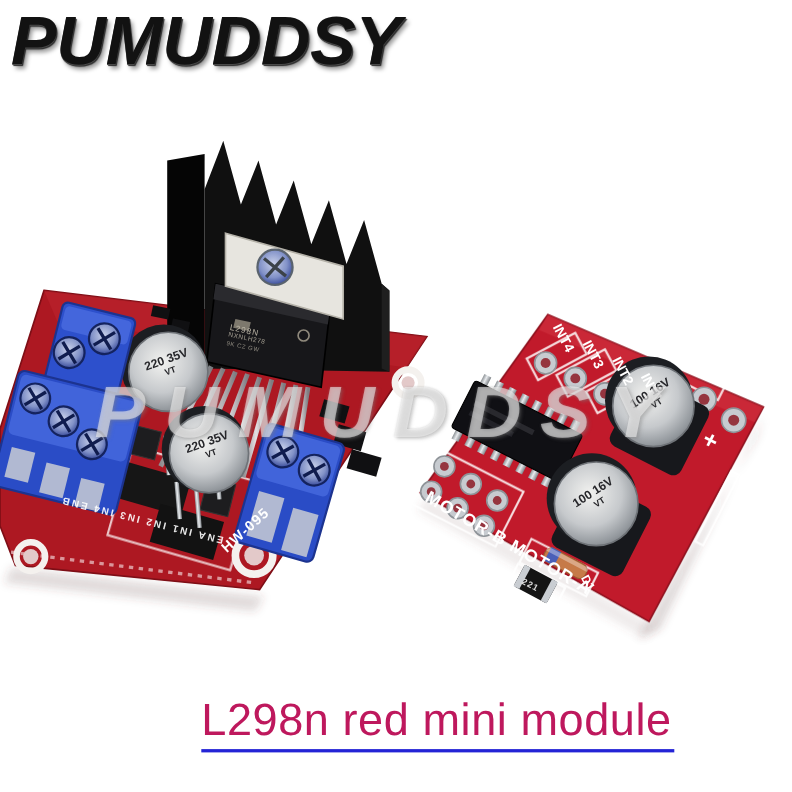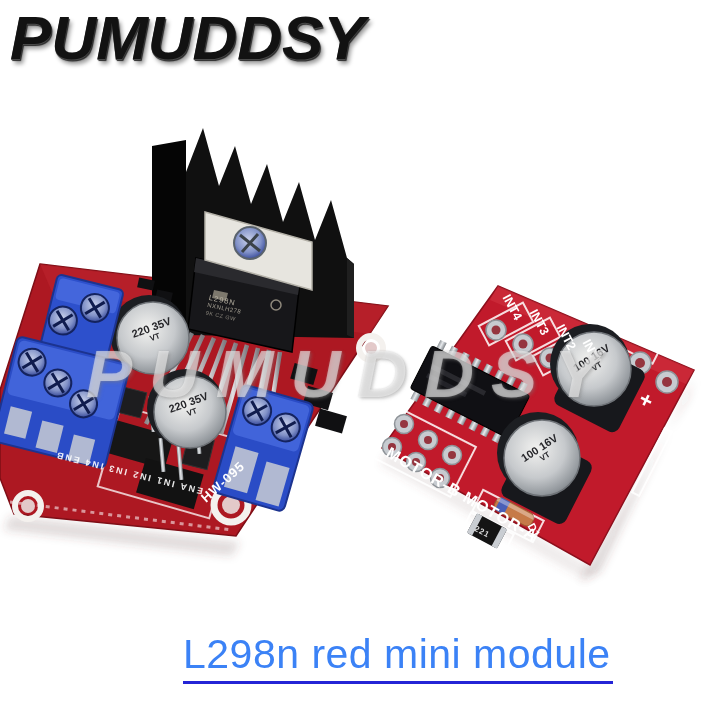--- a/index.html
+++ b/index.html
@@ -9,21 +9,21 @@
   
   #brand-logo{left:10px;top:2px;font-size:62px;font-style:italic;font-weight:bold;
     color:#121212;letter-spacing:0px;z-index:6;
     text-shadow:0 1px 0 #4a4a4a, 1px 2px 1px #2a2a2a, 3px 5px 4px rgba(0,0,0,0.38);}
   
   #watermark{left:86px;top:336px;font-size:66px;font-style:italic;font-weight:bold;
     letter-spacing:16px;color:rgba(255,255,255,0.5);z-index:4;transform:scaleX(1.05);
     transform-origin:left top;white-space:nowrap;
     text-shadow:0 0 2px rgba(150,150,150,0.45), 2px 2px 3px rgba(120,120,120,0.35);}
   
-  #caption{left:183px;top:631px;font-size:41px;color:#3b82f6;z-index:6;
+  #caption{left:183px;top:631px;font-size:41px;color:#be185d;z-index:6;
     border-bottom:3px solid #2424d6;padding:0 2px 3px 0;letter-spacing:0.5px;}
   
   #board-svg{left:0;top:0;z-index:1;}
   
   .silk{color:#ffffff;font-weight:bold;white-space:nowrap;z-index:3;transform-origin:left top;}
   .cap-label{z-index:3;color:#26262a;font-weight:bold;text-align:center;transform-origin:center center;line-height:1.05;}
   .cap-label .brand{font-size:8px;font-weight:bold;display:block;}
   .chip-text{z-index:3;color:#b9b3a4;transform-origin:left top;line-height:1.25;letter-spacing:1px;}
   .chip-text .l2{font-size:6px;opacity:.85;letter-spacing:.5px;display:block;}
   .chip-text .l3{font-size:5.5px;opacity:.7;letter-spacing:.5px;display:block;}

